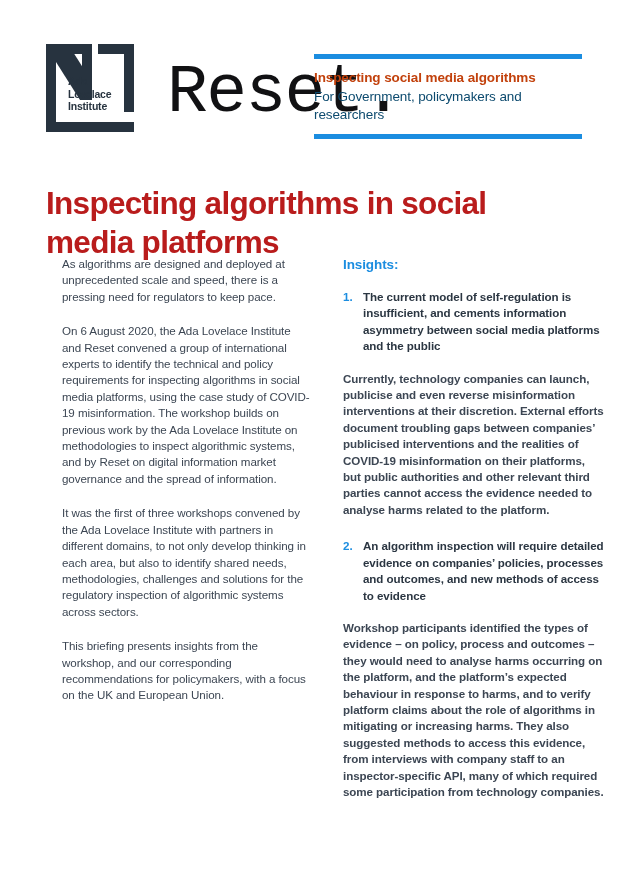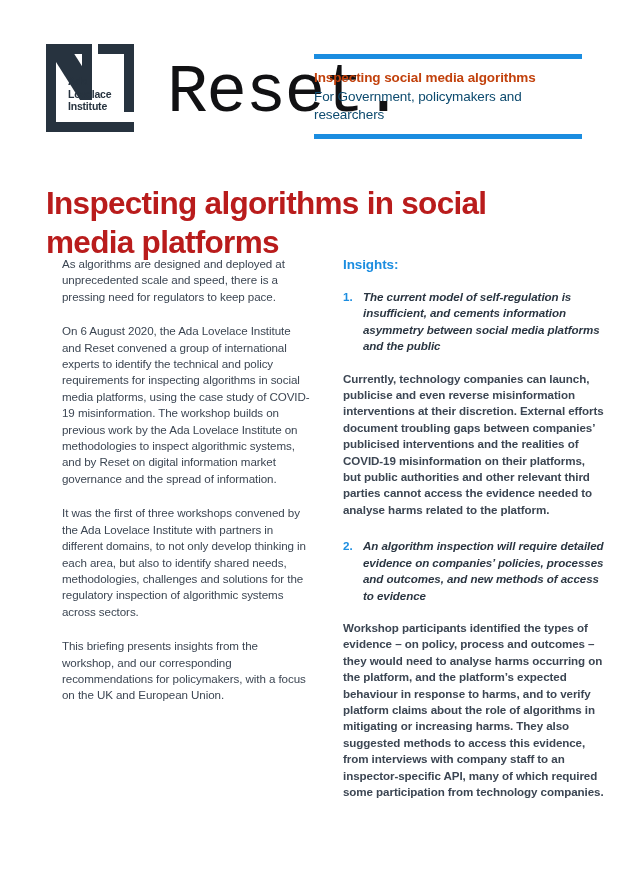--- a/index.html
+++ b/index.html
@@ -149,21 +149,20 @@
     font-weight: bold;
     color: #1b8de0;
   }
   .insight-text {
     flex: 1 1 auto;
     font-size: 11.6px;
     line-height: 16.4px;
     font-weight: bold;
     color: #2b3642;
     letter-spacing: -0.08px;
-    font-style: italic;
   }
 
   .insight-body {
     margin: 0 0 20px 0;
     font-size: 11.6px;
     line-height: 16.4px;
     color: #3c4653;
     letter-spacing: -0.08px;
     font-weight: bold;
   }

